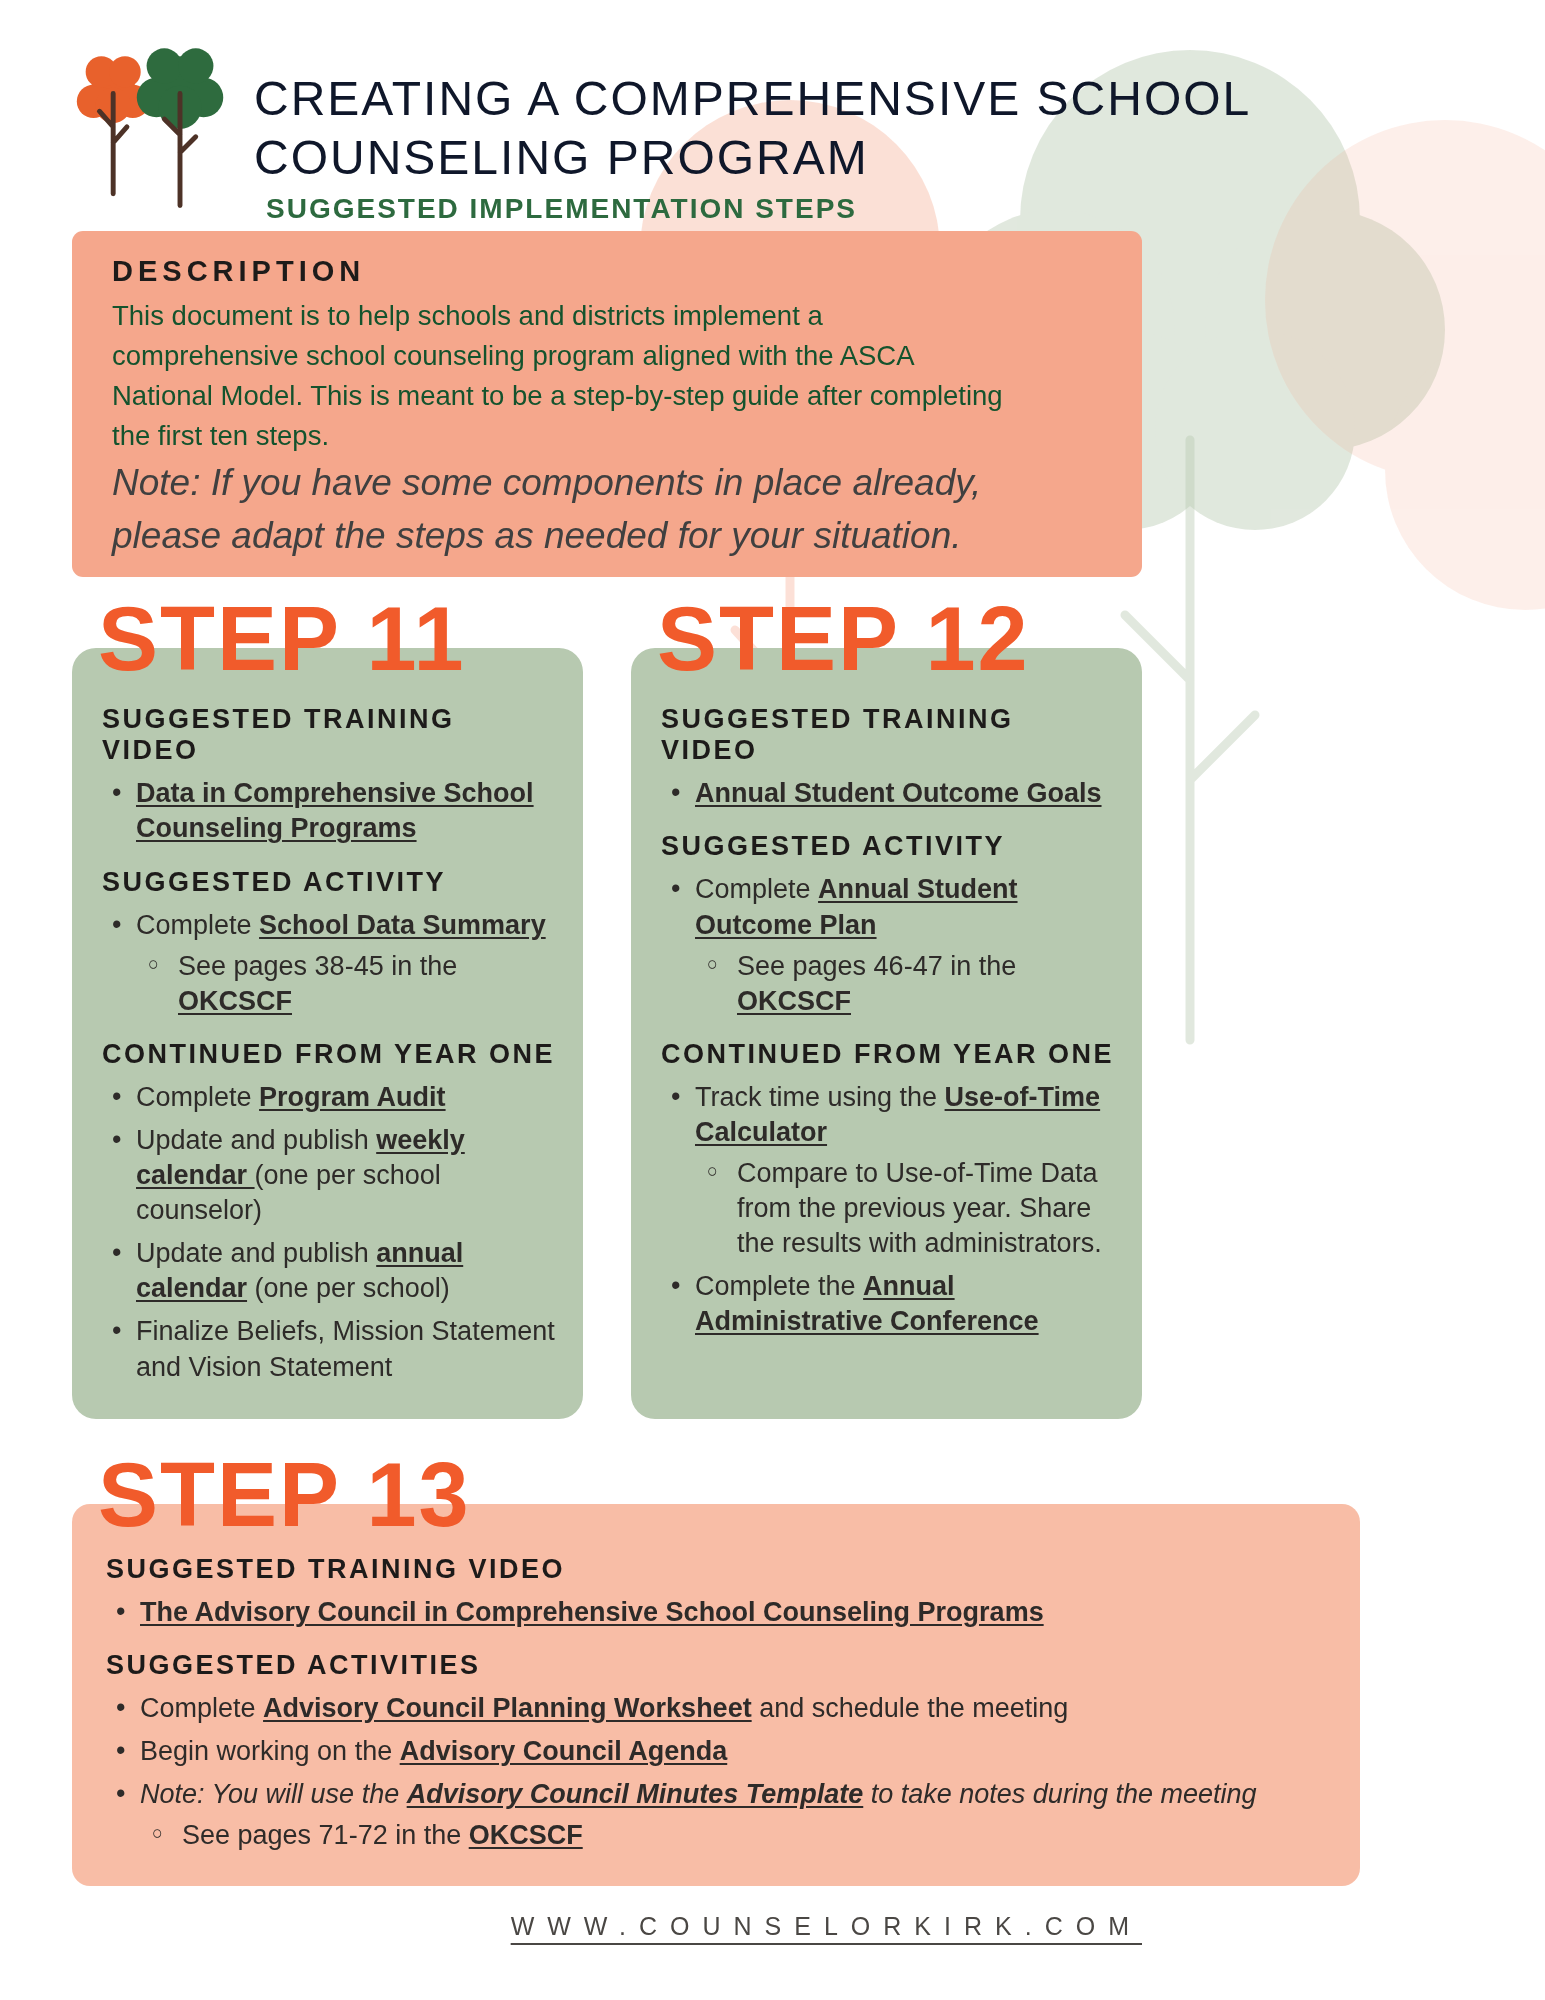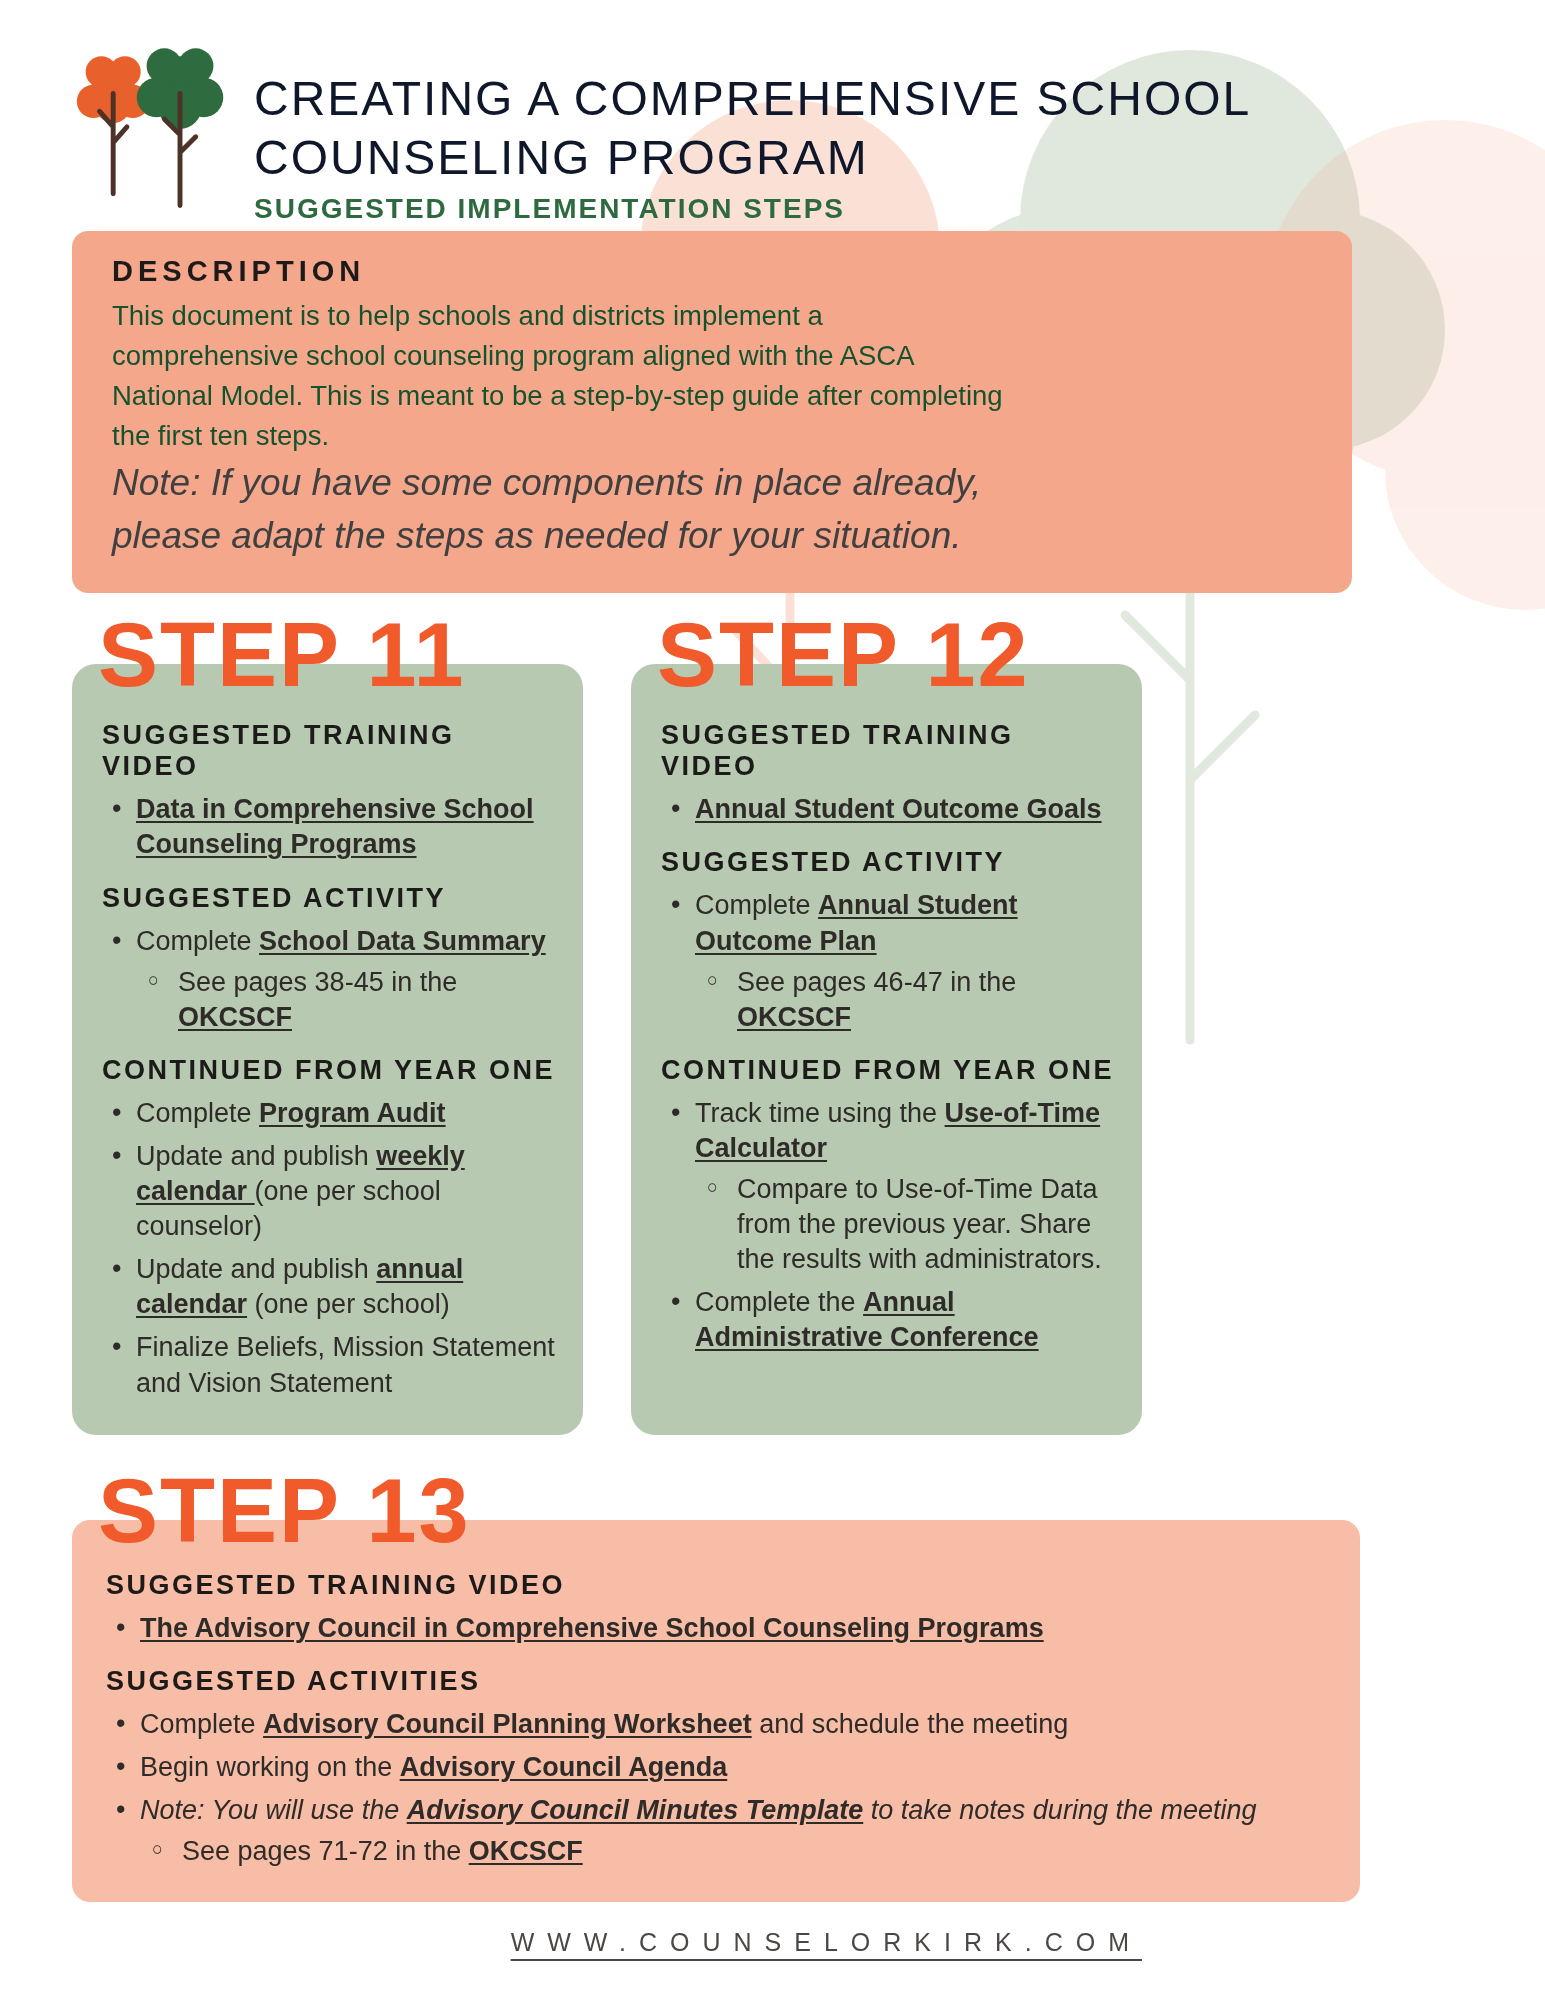--- a/index.html
+++ b/index.html
@@ -10,24 +10,24 @@
 
   .bg-trees { position:absolute; top:0; right:0; z-index:0; }
 
   .content { position:relative; z-index:1; }
 
   
   .header { display:flex; gap:16px; margin:36px 0 0 66px; }
   .logo { width:172px; height:178px; flex:0 0 auto; }
   .titles { padding-top:34px; }
   .title { font-size:48px; font-weight:normal; color:#0f172a; letter-spacing:2px; line-height:1.22; }
-  .subtitle { font-size:28px; font-weight:bold; color:#2D6A3F; letter-spacing:2px; margin-top:6px; }
-
-  
-  .desc-box { width:1280px; margin:6px 0 0 72px; background:#F5A78C; border-radius:16px; padding:24px 40px 30px 40px; }
+  .subtitle { font-size:28px; font-weight:bold; color:#2D6A3F; letter-spacing:2px; margin-top:6px;margin-left:12px; }
+
+  
+  .desc-box { width:1070px; margin:6px 0 0 72px; background:#F5A78C; border-radius:11px; padding:24px 40px 14px 40px; }
   .desc-heading { font-size:29px; font-weight:bold; letter-spacing:5px; color:#1d1b1a; }
   .desc-body { margin-top:8px; font-size:27.5px; line-height:1.45; color:#14532d; max-width:900px; }
   .desc-note { font-size:37px; line-height:1.45; color:#404040; max-width:920px; font-style:italic; }
 
   
   .steps-row { display:flex; gap:48px; margin:10px 9px 0 72px; width:1262px; }
   .step-col { width:511px; display:flex; flex-direction:column; }
   .step-heading { font-size:90px; font-weight:bold; color:#F15B2B; letter-spacing:2px; line-height:0.95;
                   margin:10px 0 -34px 26px; position:relative; z-index:2; }
   .step-box { flex:1; border-radius:24px; padding:56px 26px 26px 30px; }

